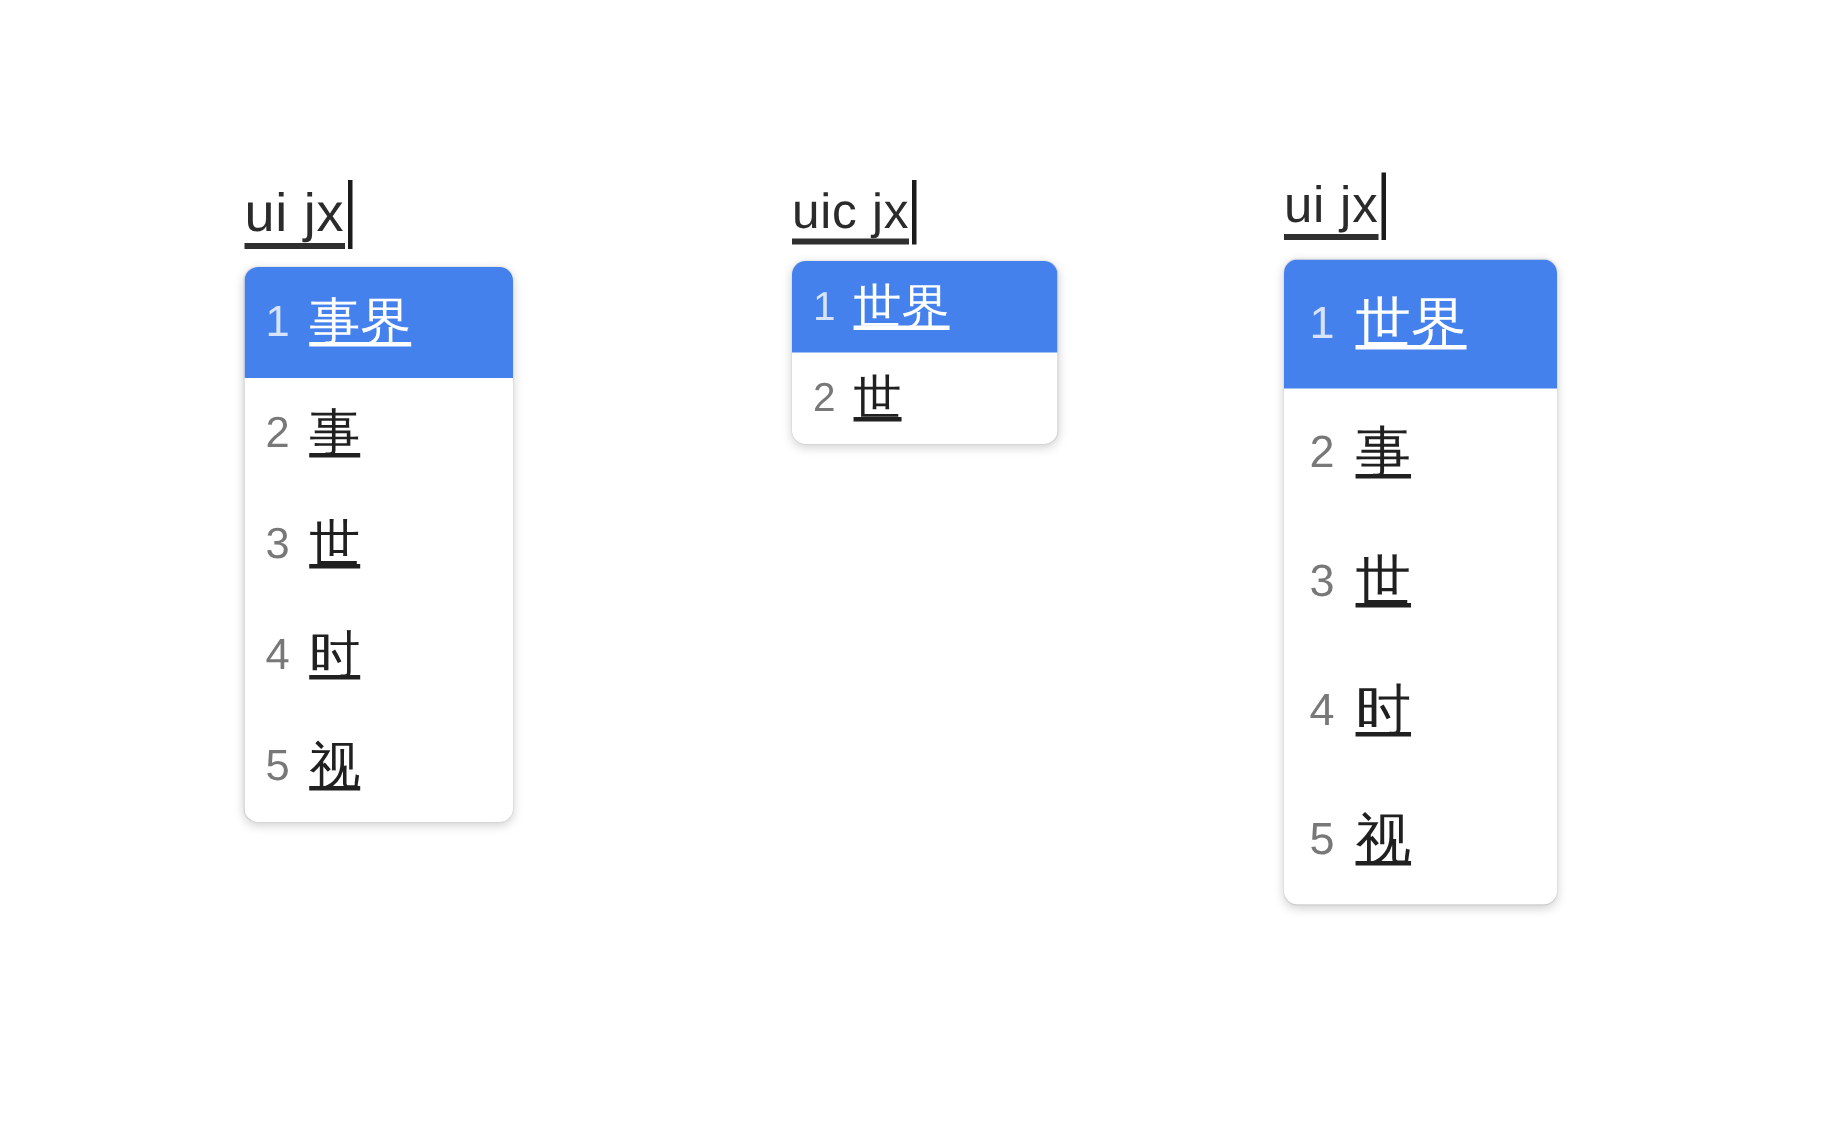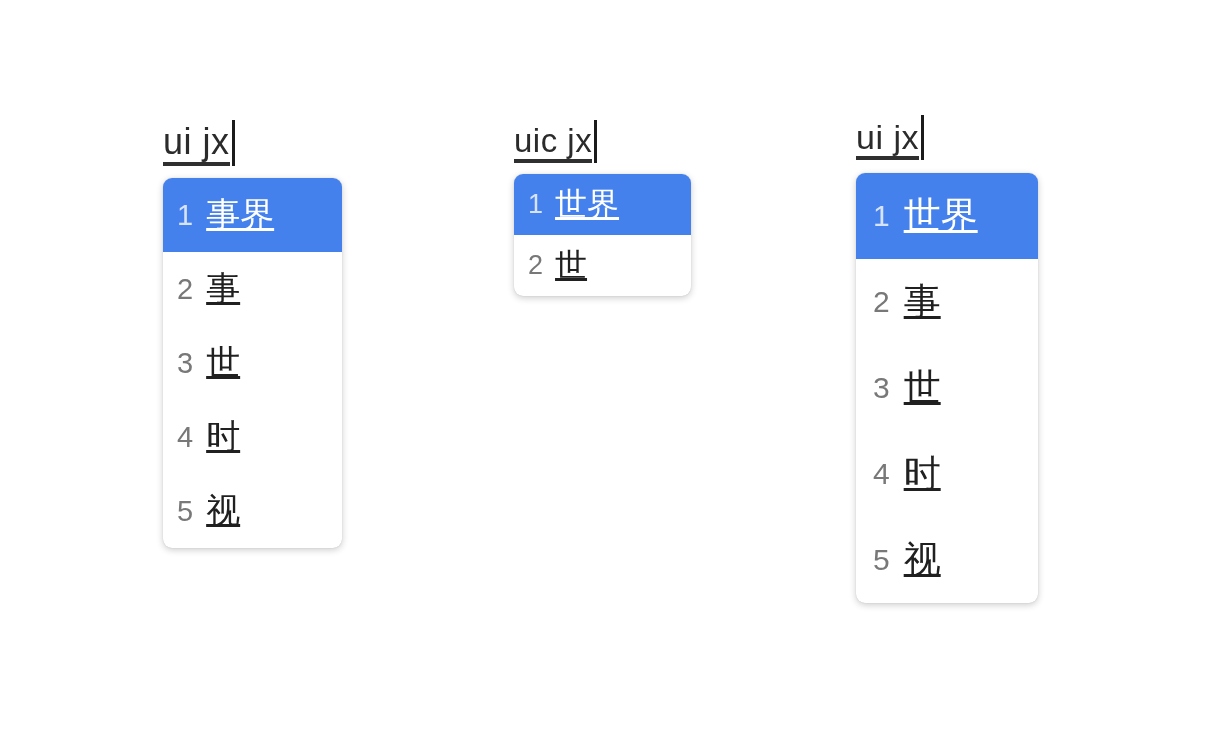--- a/index.html
+++ b/index.html
@@ -85,21 +85,21 @@
   #ime-1 { left: 163px; top: 112px; }
   #ime-1 .preedit       { font-size: 36px; height: 54px; }
   #ime-1 .preedit-text  { border-bottom-width: 4px; }
   #ime-1 .caret         { height: 46px; }
   #ime-1 .panel         { margin-top: 12px; width: 179px; }
   #ime-1 .cand          { height: 74px; padding: 0 14px; font-size: 31px; }
   #ime-1 .cand .idx     { margin-right: 13px; font-size: 29px; }
   #ime-1 .cand .word    { font-size: 34px; }
 
   
-  #ime-2 { left: 514px; top: 113px; }
+  #ime-2 { left: 528px; top: 113px; }
   #ime-2 .preedit       { font-size: 33px; height: 50px; }
   #ime-2 .caret         { height: 43px; }
   #ime-2 .panel         { margin-top: 11px; width: 177px; }
   #ime-2 .cand          { height: 61px; padding: 0 14px; }
   #ime-2 .cand .idx     { margin-right: 12px; font-size: 27px; }
   #ime-2 .cand .word    { font-size: 32px; }
 
   
   #ime-3 { left: 856px; top: 108px; }
   #ime-3 .preedit       { font-size: 34px; height: 52px; }

